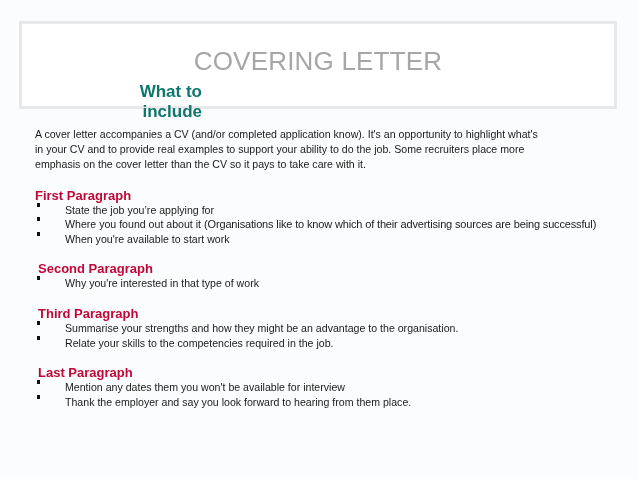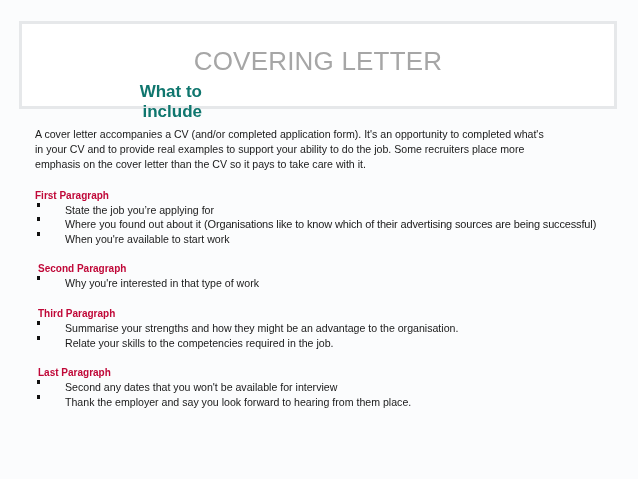--- a/index.html
+++ b/index.html
@@ -60,21 +60,21 @@
       width: 590px;
       font-size: 10.6px;
       line-height: 15.2px;
     }
     .intro {
       margin: 0 0 15px 0;
     }
     .section-heading {
       color: #c00838;
       font-weight: bold;
-      font-size: 10px;
+      font-size: 13px;
       margin: 0;
       line-height: 15px;
     }
     .section-heading.indent {
       padding-left: 3px;
     }
     .bullet-list {
       list-style: none;
       margin: 0 0 15px 0;
       padding: 0;
@@ -110,21 +110,21 @@
 
 <div class="header-box">
   <div class="title">COVERING LETTER</div>
   <div class="subtitle">
     <span class="subtitle-inner">What to include</span>
   </div>
 </div>
 
 <div class="content">
   <div class="intro">
-    <div>A cover letter accompanies a CV (and/or completed application form). It's an opportunity to completed what's</div>
+    <div>A cover letter accompanies a CV (and/or completed application know). It's an opportunity to highlight what's</div>
     <div>in your CV and to provide real examples to support your ability to do the job. Some recruiters place more</div>
     <div>emphasis on the cover letter than the CV so it pays to take care with it.</div>
   </div>
 
   <div class="section-heading">First Paragraph</div>
   <ul class="bullet-list">
     <li class="bullet-item">
       <span class="bullet">
           <span class="bullet-square"></span>
         </span>
@@ -169,21 +169,21 @@
       <span class="item-text">Relate your skills to the competencies required in the job.</span>
     </li>
   </ul>
 
   <div class="section-heading indent">Last Paragraph</div>
   <ul class="bullet-list">
     <li class="bullet-item">
       <span class="bullet">
           <span class="bullet-square"></span>
         </span>
-      <span class="item-text">Second any dates that you won't be available for interview</span>
+      <span class="item-text">Mention any dates them you won't be available for interview</span>
     </li>
     <li class="bullet-item">
       <span class="bullet">
           <span class="bullet-square"></span>
         </span>
       <span class="item-text">Thank the employer and say you look forward to hearing from them place.</span>
     </li>
   </ul>
 </div>
 

